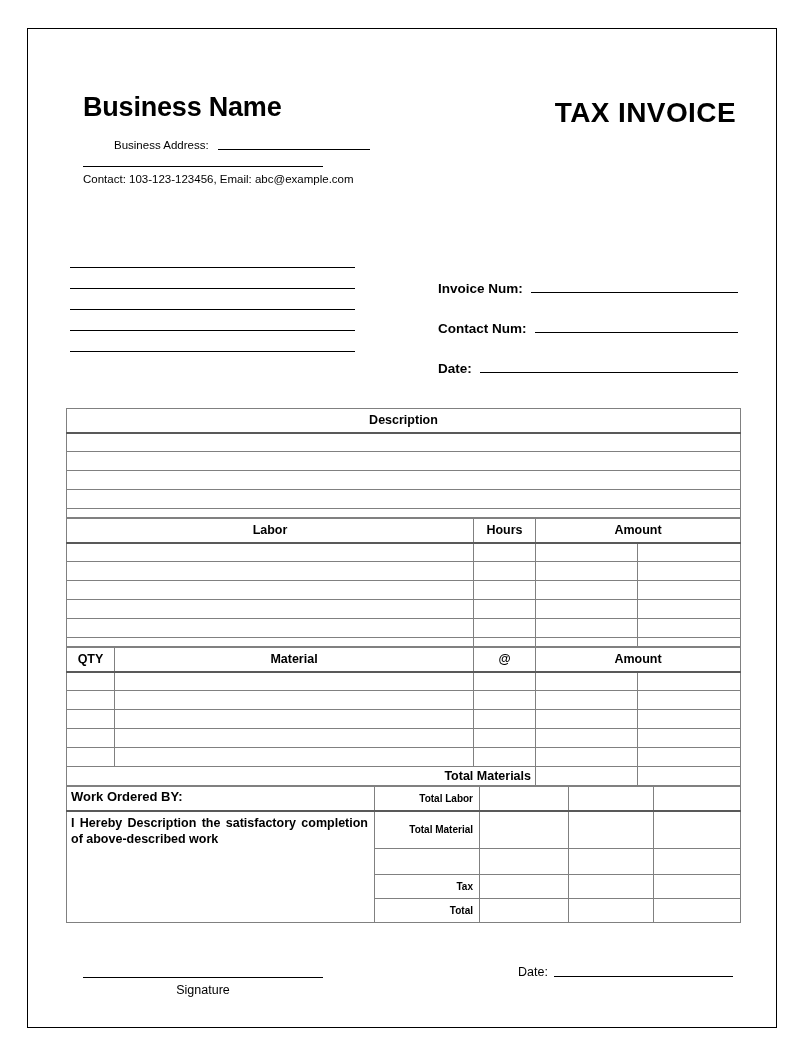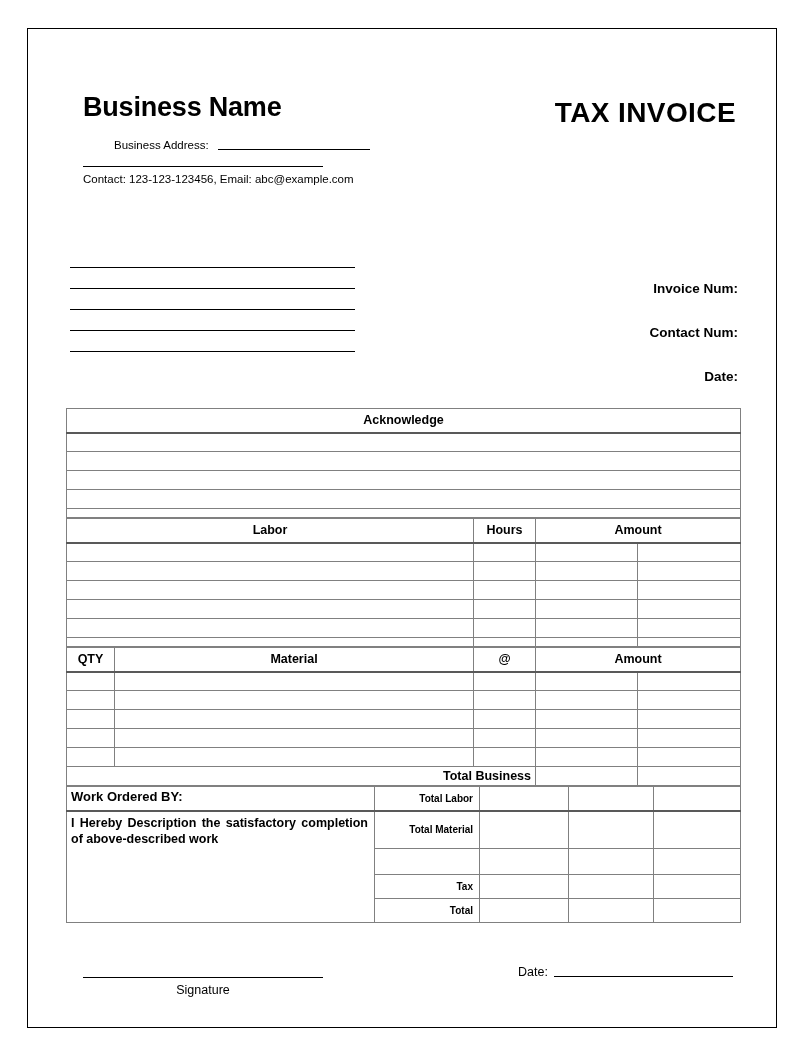--- a/index.html
+++ b/index.html
@@ -104,21 +104,20 @@
     top: 252px;
     width: 300px;
     font-size: 13.5px;
     font-weight: bold;
   }
   .meta-row {
     display: flex;
     align-items: flex-end;
     margin-bottom: 25px;
     white-space: nowrap;
-    flex-direction: column;
   }
   .meta-row:last-child { margin-bottom: 0; }
   .meta-rule {
     border-bottom: 1.4px solid #000;
     height: 0;
     margin-left: 8px;
     margin-bottom: 3px;
     flex: 1;
   }
 
@@ -220,21 +219,21 @@
 
     <div class="hdr">
       <div class="biz-name">Business Name</div>
 
       <div class="addr-block">
         <div class="addr-row">
           <span class="addr-label">Business Address:</span>
           <span class="rule rule-a"></span>
         </div>
         <div class="rule rule-b"></div>
-        <div class="contact-line">Contact: 123-123-123456, Email: abc@example.com</div>
+        <div class="contact-line">Contact: 103-123-123456, Email: abc@example.com</div>
       </div>
     </div>
 
     <div class="tax-invoice">TAX INVOICE</div>
 
     <div class="cust">
       <div class="cust-line"></div>
       <div class="cust-line"></div>
       <div class="cust-line"></div>
       <div class="cust-line"></div>
@@ -257,21 +256,21 @@
     </div>
 
     <div class="tbl-wrap">
 
       <table class="t">
         <colgroup>
             <col style="width:674px">
           </colgroup>
         <tbody>
           <tr>
-              <td class="hd">Acknowledge</td>
+              <td class="hd">Description</td>
             </tr>
           <tr>
               <td></td>
             </tr>
           <tr>
               <td></td>
             </tr>
           <tr>
               <td></td>
             </tr>
@@ -380,21 +379,21 @@
               <td></td>
             </tr>
           <tr>
               <td></td>
               <td></td>
               <td></td>
               <td></td>
               <td></td>
             </tr>
           <tr>
-            <td colspan="3" class="r-label">Total Business</td>
+            <td colspan="3" class="r-label">Total Materials</td>
             <td></td>
             <td></td>
           </tr>
         </tbody>
       </table>
 
       <table class="t">
         <colgroup>
           <col style="width:308px">
             <col style="width:105px">

